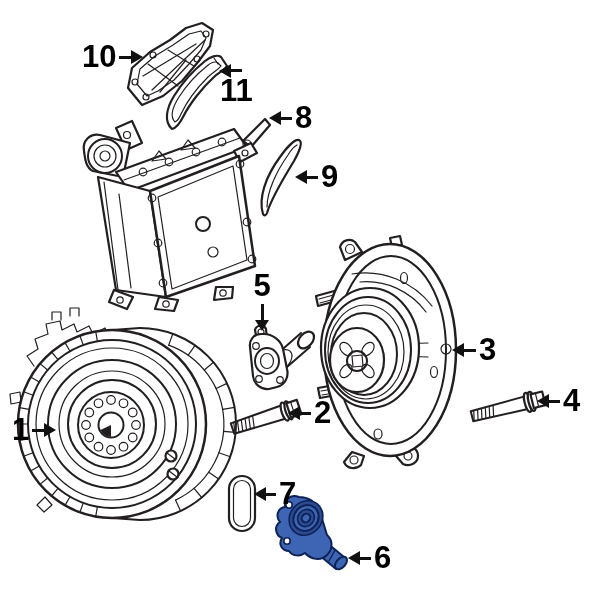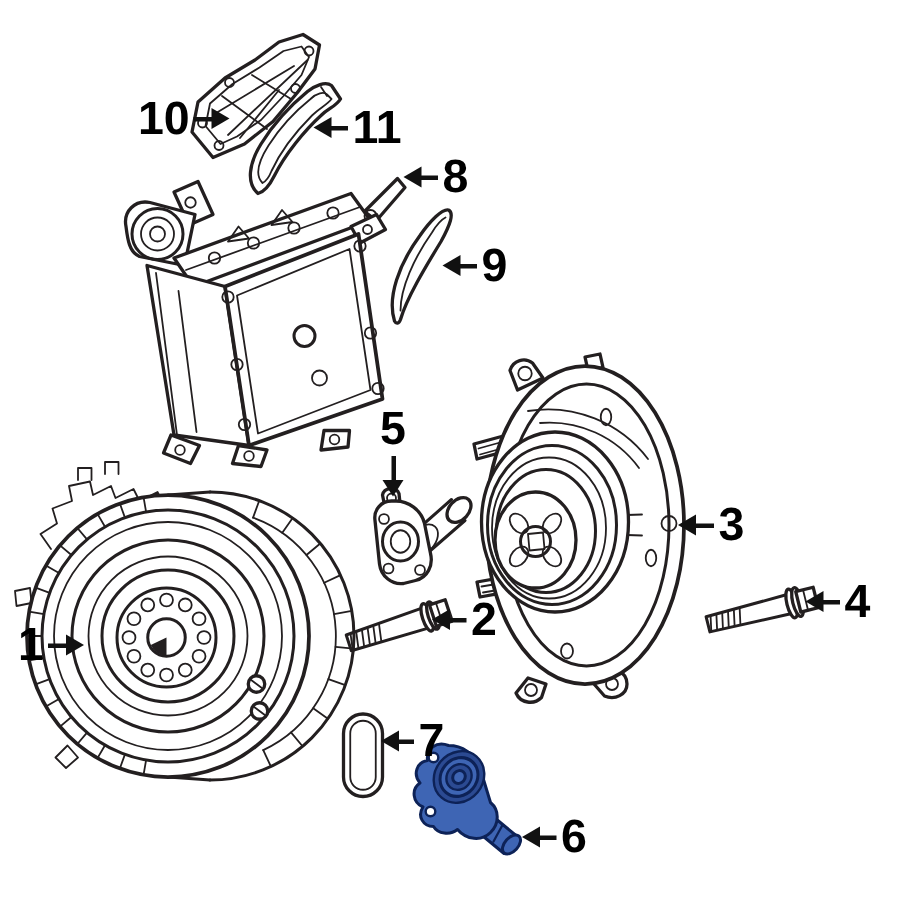--- a/index.html
+++ b/index.html
@@ -262,23 +262,23 @@
 <div class="callout" style="left:280px;top:102px;">
   <span class="arrow-h head-left" style="width:12px"></span>
   <span class="num">8</span>
 </div>
 
 <div class="callout" style="left:306px;top:161px;">
   <span class="arrow-h head-left" style="width:12px"></span>
   <span class="num">9</span>
 </div>
 
-<div class="callout" style="left:92px;top:41px;margin-top:22px;">
+<div class="callout" style="left:82px;top:41px;">
   <span class="num">10</span>
   <span class="arrow-h head-right" style="width:13px"></span>
 </div>
 
-<div class="callout" style="left:220px;top:69px;">
+<div class="callout" style="left:220px;top:69px;flex-direction:column;">
   <span class="arrow-h head-left" style="width:12px"></span>
   <span class="num">11</span>
 </div>
 
 </div>
 
 </body></html>

